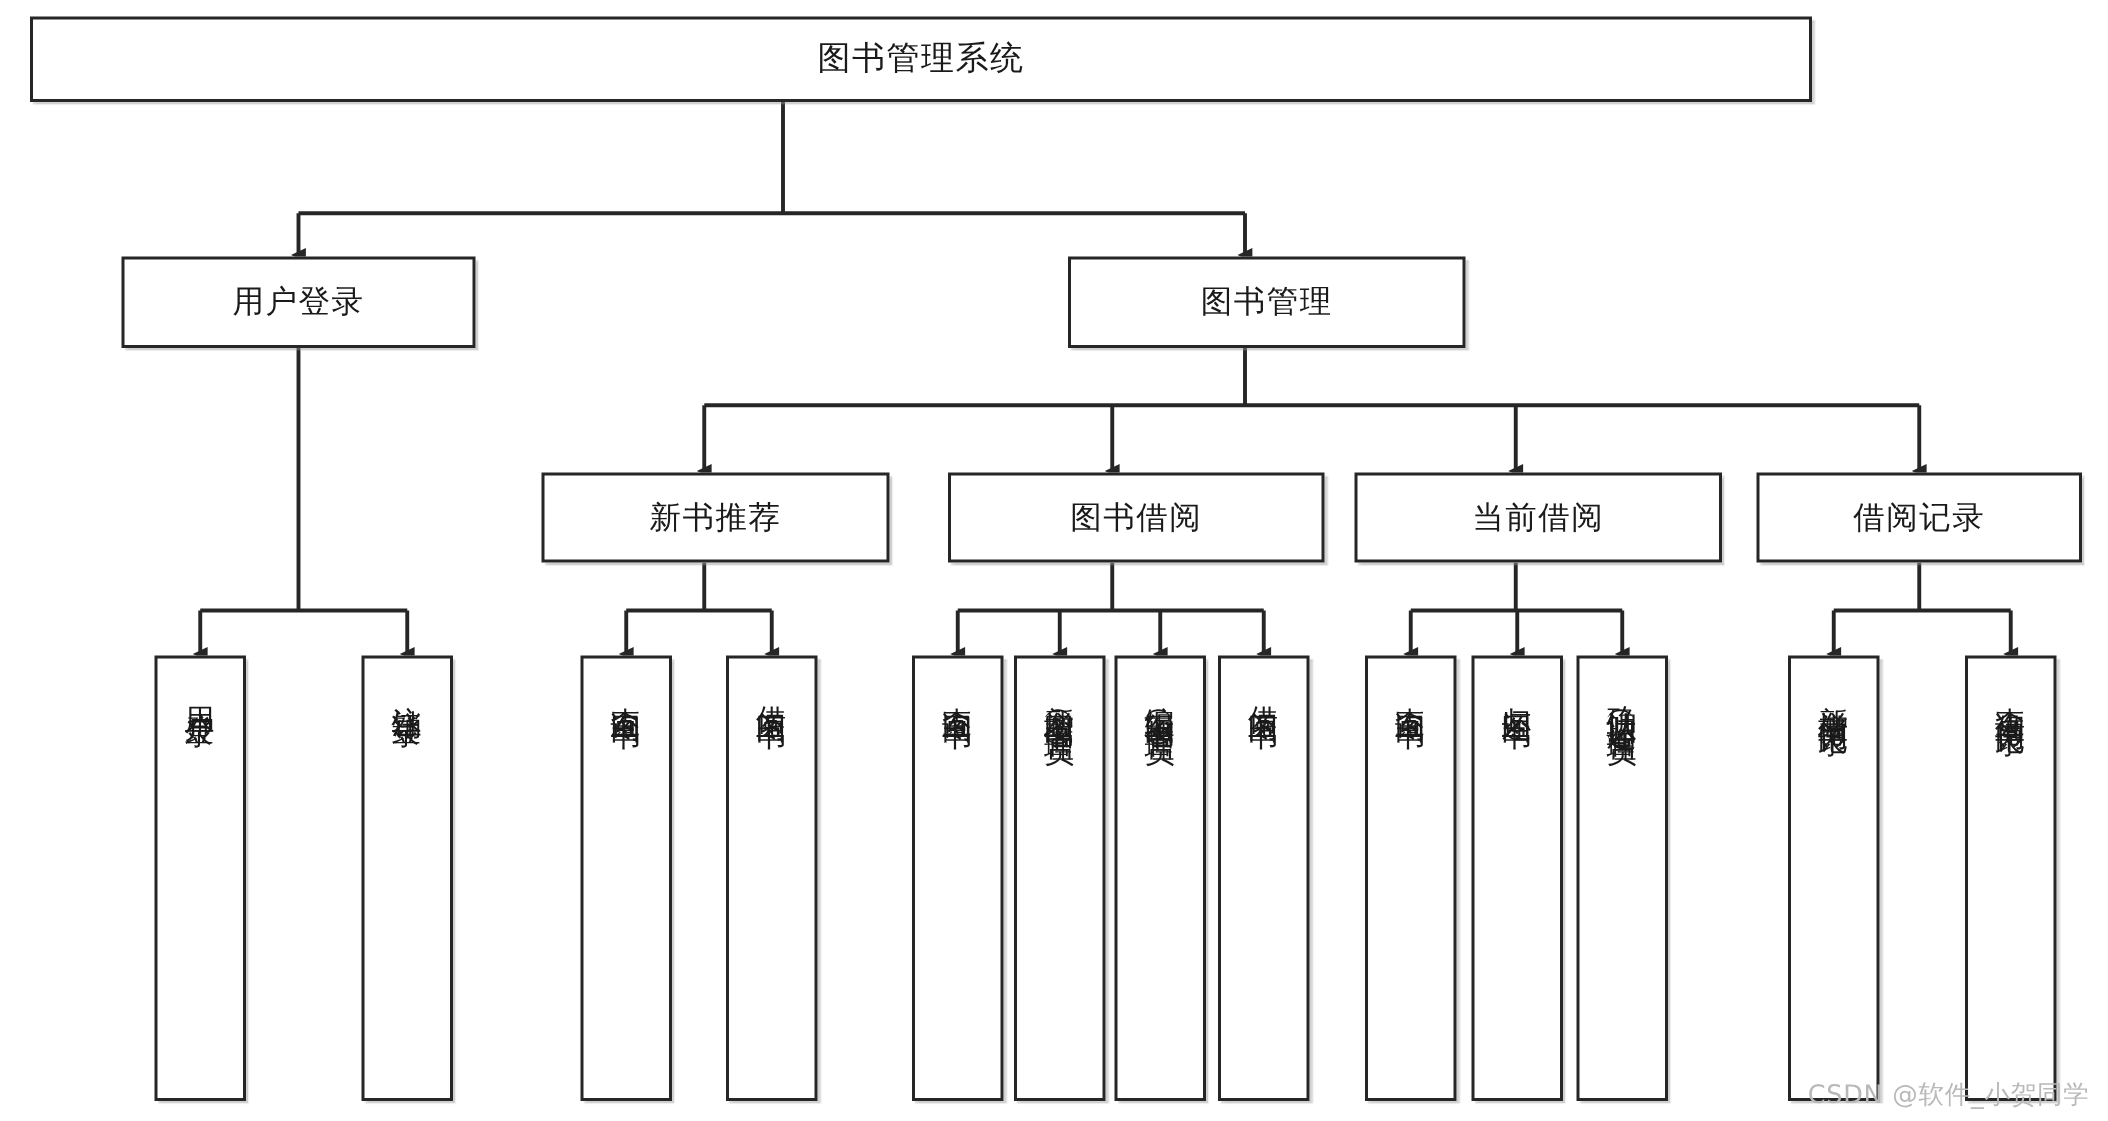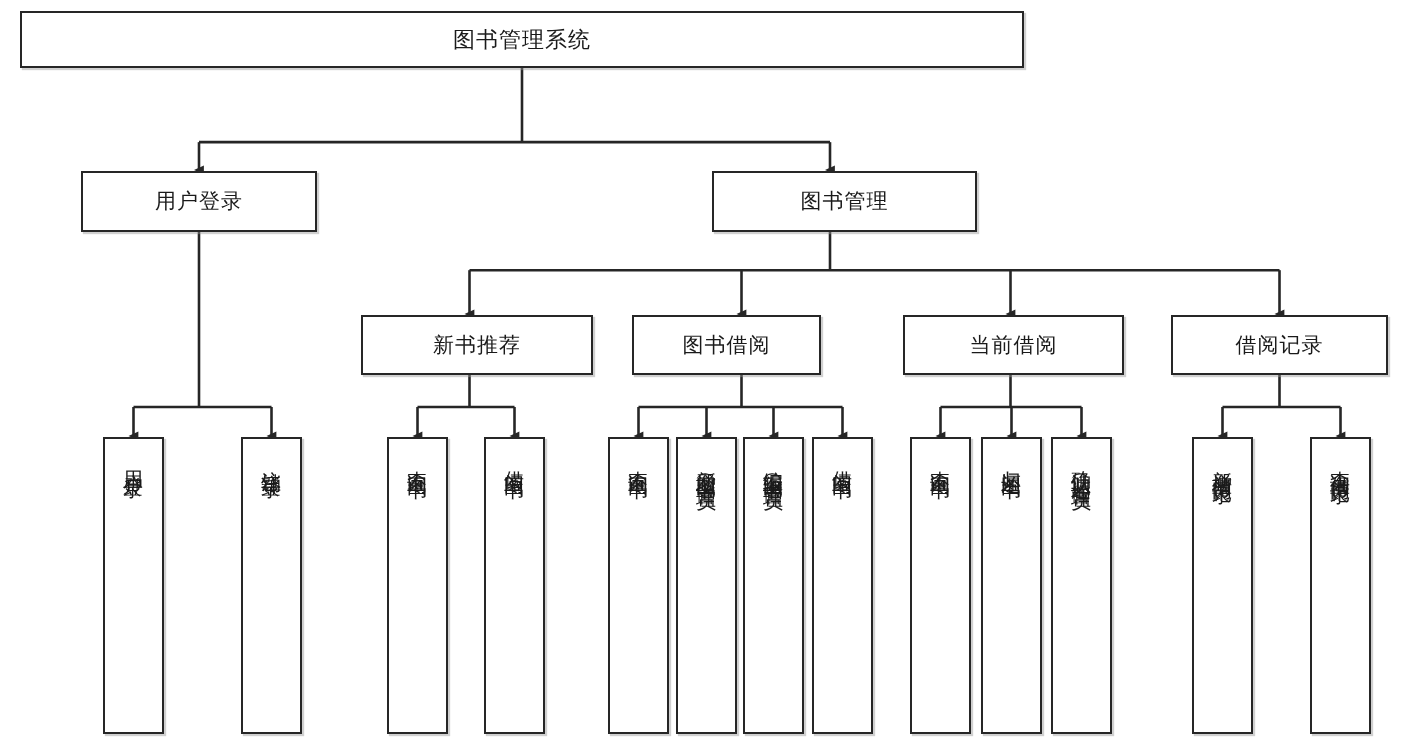--- a/index.html
+++ b/index.html
@@ -111,36 +111,36 @@
         <line x1="1011.5" y1="407" x2="1011.5" y2="436" marker-end="url(#arrowhead)"></line>
         <line x1="1081.5" y1="407" x2="1081.5" y2="436" marker-end="url(#arrowhead)"></line>
         <line x1="1279.5" y1="375" x2="1279.5" y2="407"></line>
         <line x1="1222.5" y1="407" x2="1340.5" y2="407"></line>
         <line x1="1222.5" y1="407" x2="1222.5" y2="436" marker-end="url(#arrowhead)"></line>
         <line x1="1340.5" y1="407" x2="1340.5" y2="436" marker-end="url(#arrowhead)"></line>
       </g>
   </svg>
 
   <div id="nodes-layer">
-      <div class="node-box root" style="left: 20px; top: 11px; width: 1004px; height: 57px; text-align: right;">
+      <div class="node-box root" style="left: 20px; top: 11px; width: 1188px; height: 57px; text-align: right;">
         <span class="node-label">图书管理系统</span>
       </div>
       <div class="node-box level1" style="left: 81px; top: 171px; width: 236px; height: 61px;">
         <span class="node-label">用户登录</span>
       </div>
       <div class="node-box level1" style="left: 712px; top: 171px; width: 265px; height: 61px;">
         <span class="node-label">图书管理</span>
       </div>
       <div class="node-box level2" style="left: 361px; top: 315px; width: 232px; height: 60px;">
         <span class="node-label">新书推荐</span>
       </div>
-      <div class="node-box level2" style="left: 632px; top: 315px; width: 189px; height: 60px;">
+      <div class="node-box level2" style="left: 632px; top: 315px; width: 251px; height: 60px;">
         <span class="node-label">图书借阅</span>
       </div>
-      <div class="node-box level2" style="left: 903px; top: 315px; width: 221px; height: 60px;">
+      <div class="node-box level2" style="left: 903px; top: 315px; width: 245px; height: 60px;">
         <span class="node-label">当前借阅</span>
       </div>
       <div class="node-box level2" style="left: 1171px; top: 315px; width: 217px; height: 60px; justify-content: center;">
         <span class="node-label">借阅记录</span>
       </div>
       <div class="node-box leaf vertical" style="left: 103px; top: 437px; width: 61px; height: 297px;">
         <span class="node-label">用户登录</span>
       </div>
       <div class="node-box leaf vertical" style="left: 241px; top: 437px; width: 61px; height: 297px;">
         <span class="node-label">注销登录</span>
@@ -173,13 +173,14 @@
         <span class="node-label">确认归还（管理员）</span>
       </div>
       <div class="node-box leaf vertical" style="left: 1192px; top: 437px; width: 61px; height: 297px;">
         <span class="node-label">新增借阅记录</span>
       </div>
       <div class="node-box leaf vertical" style="left: 1310px; top: 437px; width: 61px; height: 297px;">
         <span class="node-label">查询借阅记录</span>
       </div>
     </div>
 
+  <div class="watermark">CSDN @软件_小贺同学</div>
 </div>
 
 </body></html>

